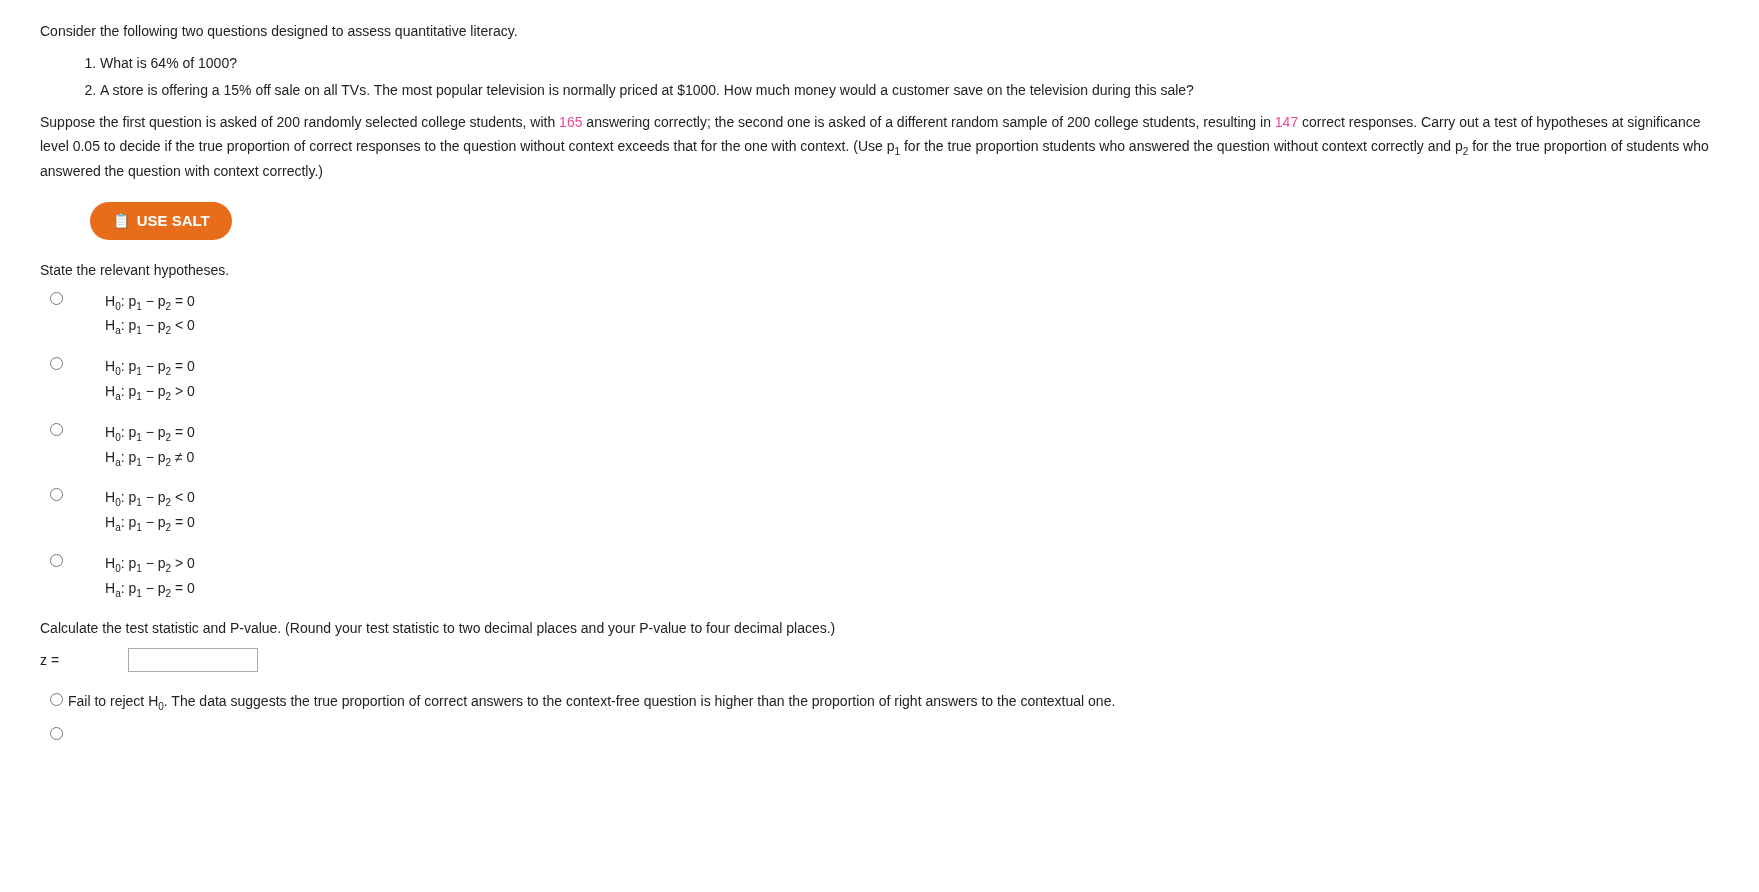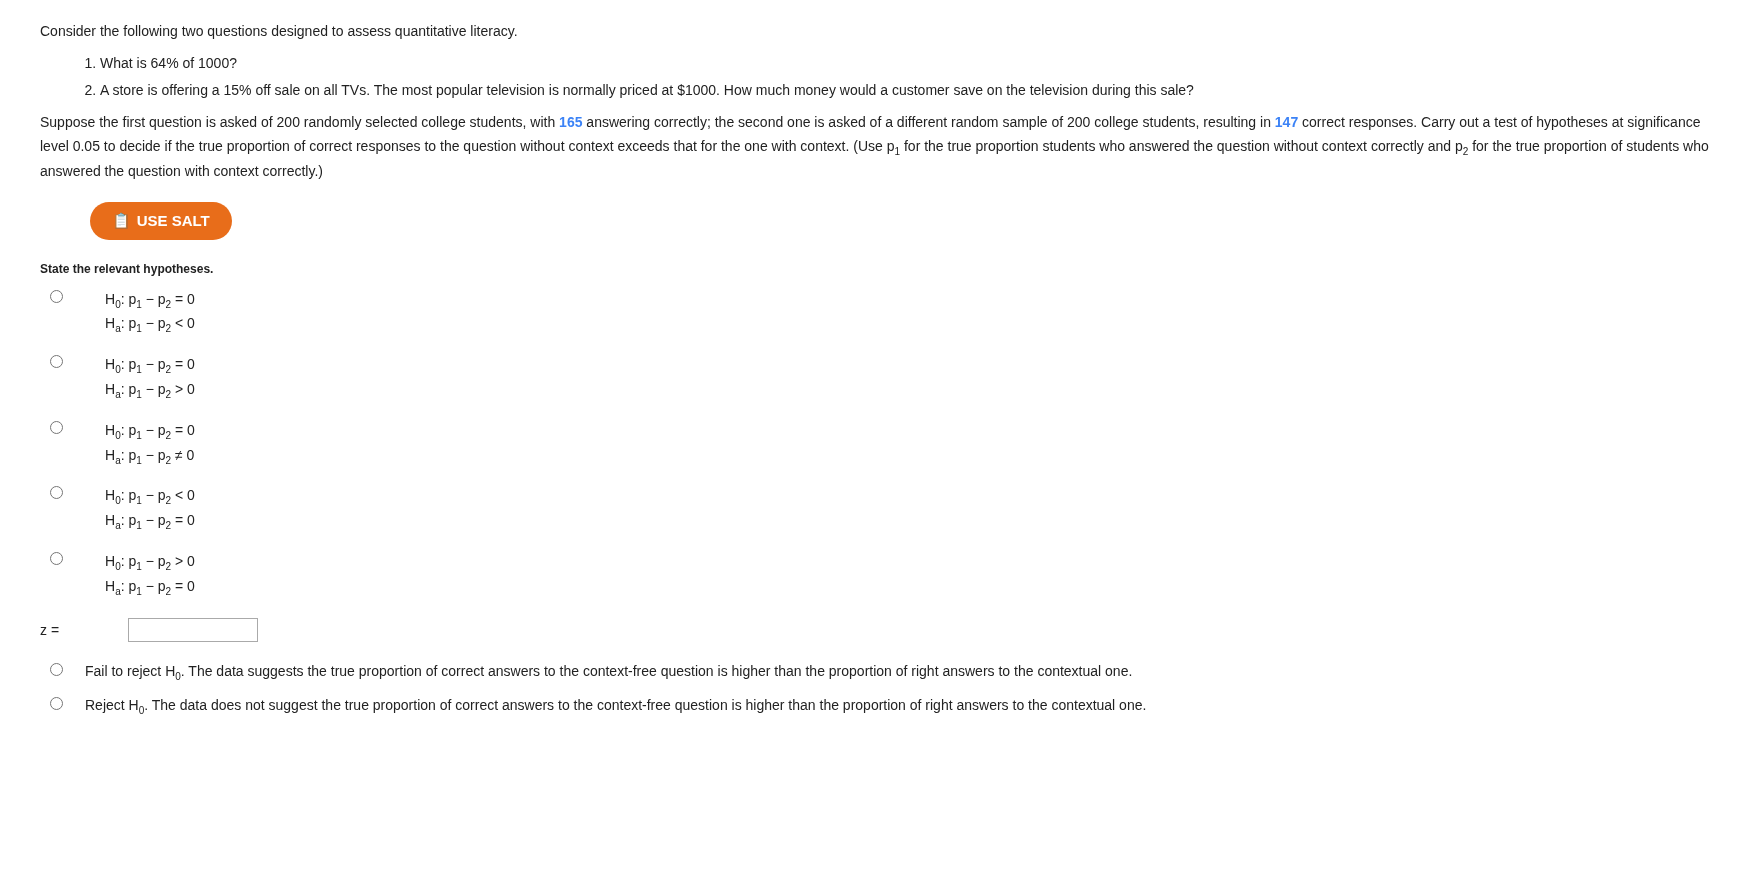--- a/index.html
+++ b/index.html
@@ -8,55 +8,55 @@
       font-size: 14px;
       color: #222;
       background: #fff;
       padding: 20px 40px;
       max-width: 1759px;
     }
     .intro-text { margin-bottom: 10px; line-height: 1.6; }
     .numbered-list { margin-left: 60px; margin-bottom: 10px; }
     .numbered-list li { margin-bottom: 4px; line-height: 1.6; }
     .problem-text { line-height: 1.7; margin-bottom: 18px; }
-    .highlight-red { color: #3b82f6; font-weight: bold; margin-top: 30px; }
+    .highlight-red { color: #ec4899; font-weight: normal; margin-top: 30px; }
     .use-salt-btn {
       display: inline-flex;
       align-items: center;
       gap: 6px;
       background-color: #e86d1a;
       color: #fff;
       border: none;
       border-radius: 22px;
       padding: 10px 22px;
       font-size: 15px;
       font-weight: bold;
       cursor: pointer;
       margin-bottom: 22px;
       margin-left: 50px;
     }
-    .section-label { font-weight: bold; margin-bottom: 12px; font-size: 12px; }
+    .section-label { font-weight: normal; margin-bottom: 12px; font-size: 14px; }
     .hypothesis-group { margin-bottom: 16px; margin-left: 10px; }
     .radio-row { display: flex; align-items: flex-start; gap: 12px; margin-bottom: 2px; }
     .radio-row input[type="radio"] { margin-top: 2px; flex-shrink: 0; }
     .hypothesis-block { margin-left: 30px; }
     .hypothesis-line { font-size: 14px; line-height: 1.7; }
     sub, sup { font-size: 10px; }
     .calc-section { margin-top: 18px; margin-bottom: 18px; }
     .calc-row { display: flex; align-items: center; gap: 8px; margin-bottom: 8px; }
     .calc-row label { font-size: 14px; min-width: 80px; }
     .calc-row input[type="text"] {
       border: 1px solid #aaa;
       width: 130px;
       height: 24px;
       padding: 0 4px;
       font-size: 14px;
     }
     .conclusion-section { margin-top: 10px; }
-    .conclusion-option { display: flex; align-items: flex-start; gap: 22px; margin-bottom: 10px; margin-left: 10px; }
+    .conclusion-option { display: flex; align-items: flex-start; gap: 5px; margin-bottom: 10px; margin-left: 10px; }
     .conclusion-option input[type="radio"] { margin-top: 3px; flex-shrink: 0; }
     .conclusion-option label { line-height: 1.6; font-size: 14px; }
   </style>
 </head>
 <body>
 
 
 
 
 <p class="intro-text">Consider the following two questions designed to assess quantitative literacy.</p>
@@ -129,43 +129,41 @@
         <div class="hypothesis-line">H<sub>0</sub>: p<sub>1</sub> − p<sub>2</sub> &gt; 0</div>
         <div class="hypothesis-line">H<sub>a</sub>: p<sub>1</sub> − p<sub>2</sub> = 0</div>
       </div>
     </div>
   </div>
 
 </div>
 
 
 <div class="calc-section">
+  <p class="section-label">Calculate the test statistic and P-value. (Round your test statistic to two decimal places and your P-value to four decimal places.)</p>
   <div class="calc-row">
     <label>z =</label>
     <input type="text" placeholder="" style="">
   </div>
 </div>
 
 
 <div class="conclusion-section">
 
   <div class="conclusion-option">
     <input type="radio" name="conclusion" id="conc1" style="">
     <label for="conc1">
       Fail to reject H<sub>0</sub>. The data suggests the true proportion of correct answers to the context-free question is higher than the proportion of right answers to the contextual one.
     </label>
   </div>
 
 
 
   <div class="conclusion-option">
     <input type="radio" name="conclusion" id="conc4" style="">
-    <label for="conc4">
-      Reject H<sub>0</sub>. The data does not suggest the true proportion of correct answers to the context-free question is higher than the proportion of right answers to the contextual one.
-    </label>
   </div>
 </div>
 
 
 
 
 
 
 
 </body></html>

